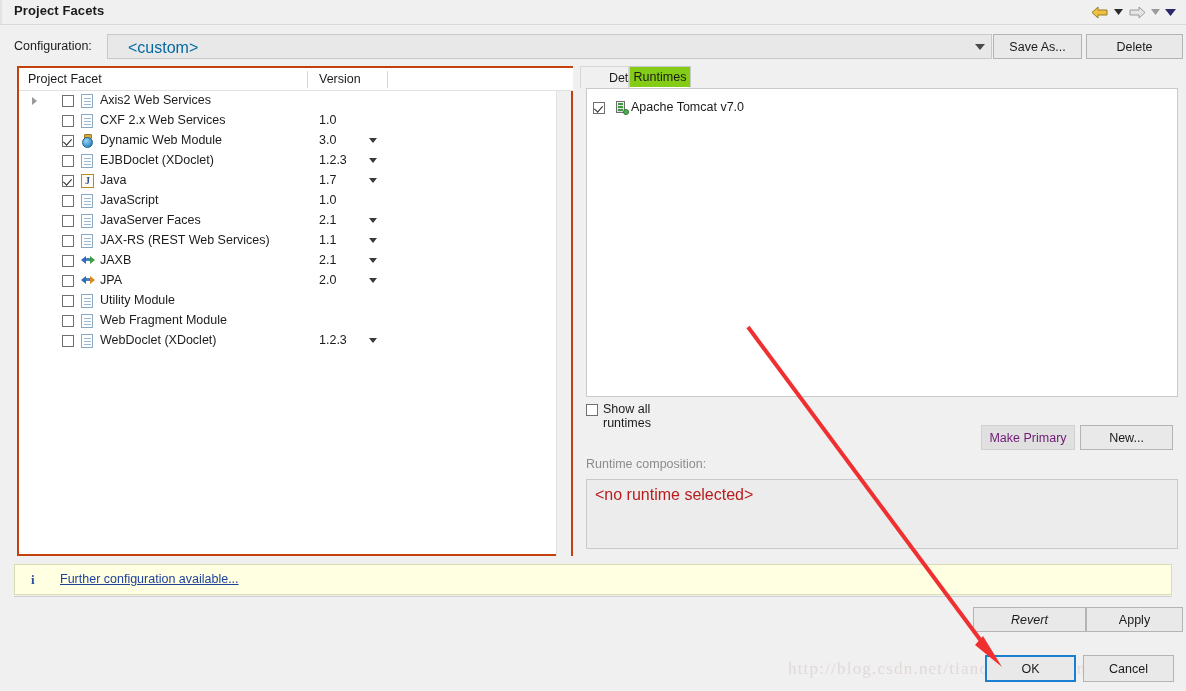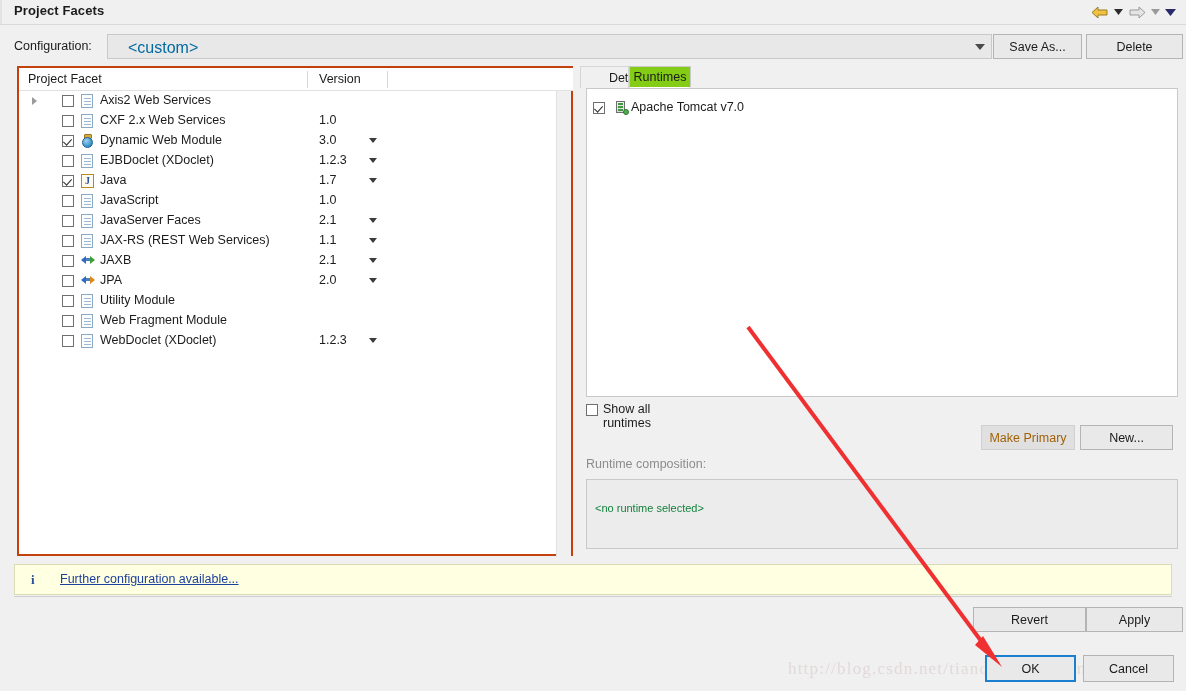--- a/index.html
+++ b/index.html
@@ -176,48 +176,48 @@
 
   .showall{position:absolute;left:586px;top:403px;height:16px;}
   .showall .cb{
     position:absolute;left:0;top:1px;width:12px;height:12px;
     border:1px solid #6f6f6f;background:#fff;box-sizing:border-box;
   }
   .showall .lb{position:absolute;left:17px;top:-1px;font-size:12.5px;color:#1b1b1b;}
 
   .btn-makeprimary{
     position:absolute;left:981px;top:425px;width:94px;height:25px;
-    background:#e0e0e0;border:1px solid #d0d0d0;color:#a16207;
+    background:#e0e0e0;border:1px solid #d0d0d0;color:#701a75;
   }
   .btn-new{position:absolute;left:1080px;top:425px;width:93px;height:25px;}
 
   .rc-label{position:absolute;left:586px;top:457px;font-size:12.5px;color:#8c8c8c;}
   .rc-box{
     position:absolute;left:586px;top:479px;width:592px;height:70px;
     background:#ececec;border:1px solid #c9c9c9;box-sizing:border-box;
   }
-  .rc-box .txt{position:absolute;left:8px;top:22px;font-size:11px;color:#15803d;}
+  .rc-box .txt{position:absolute;left:8px;top:6px;font-size:16px;color:#b91c1c;}
 
   
   .infobar{
     position:absolute;left:14px;top:564px;width:1158px;height:31px;
     background:#ffffe1;border:1px solid #dcdcb4;box-sizing:border-box;
   }
   .infobar .i-icon{
     position:absolute;left:16px;top:7px;font-family:"Liberation Serif",serif;
     font-weight:bold;font-size:13px;color:#2b4e9b;
   }
   .infobar .i-link{
     position:absolute;left:45px;top:7px;font-size:12.5px;color:#1d3f9e;
     text-decoration:underline;
   }
 
   .sep-line{position:absolute;left:14px;top:596px;width:1158px;height:1px;background:#d0d0d0;}
 
-  .btn-revert{position:absolute;left:973px;top:607px;width:113px;height:25px;}
+  .btn-revert{position:absolute;left:973px;top:607px;width:113px;height:25px;font-style:italic;}
   .btn-apply{position:absolute;left:1086px;top:607px;width:97px;height:25px;}
 
   .btn-ok{
     position:absolute;left:985px;top:655px;width:91px;height:27px;
     background:#e9e9e9;border:2px solid #1b7fd1;box-sizing:border-box;
   }
   .btn-cancel{position:absolute;left:1083px;top:655px;width:91px;height:27px;}
 
   
   .watermark{

